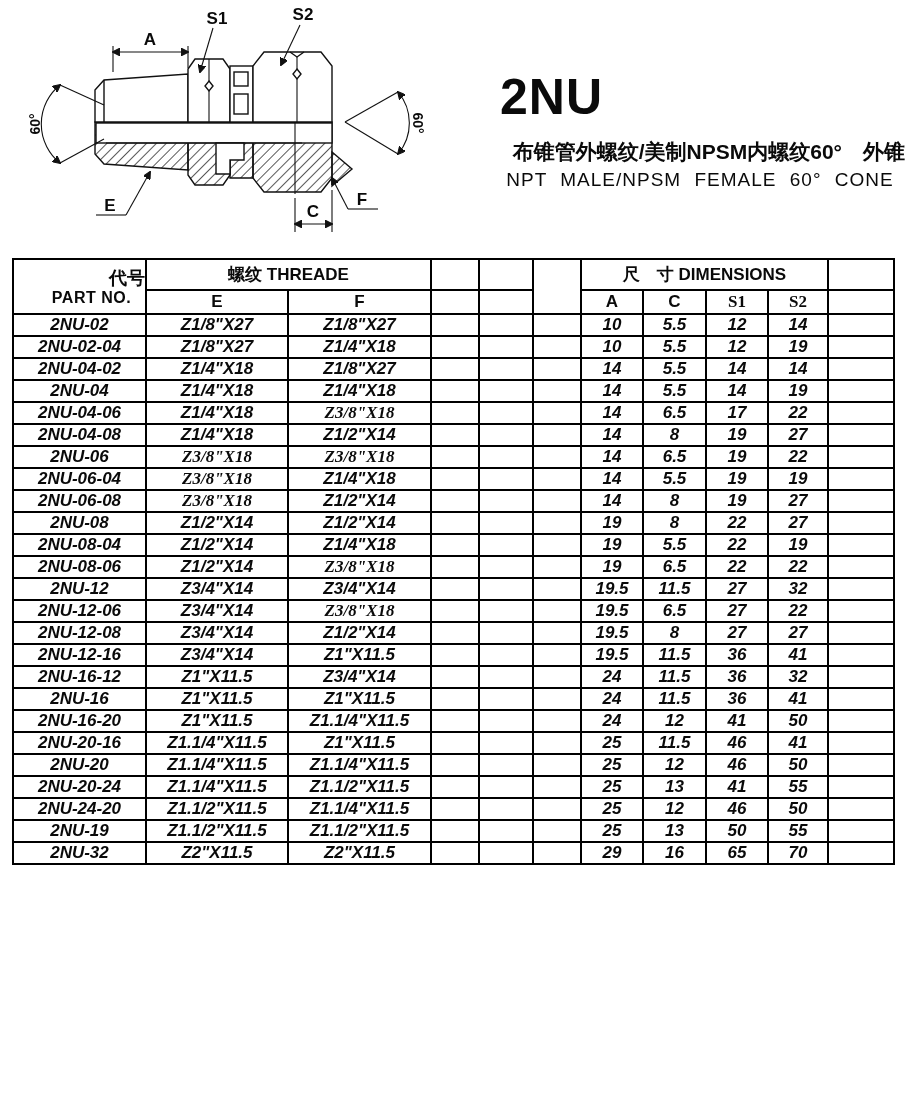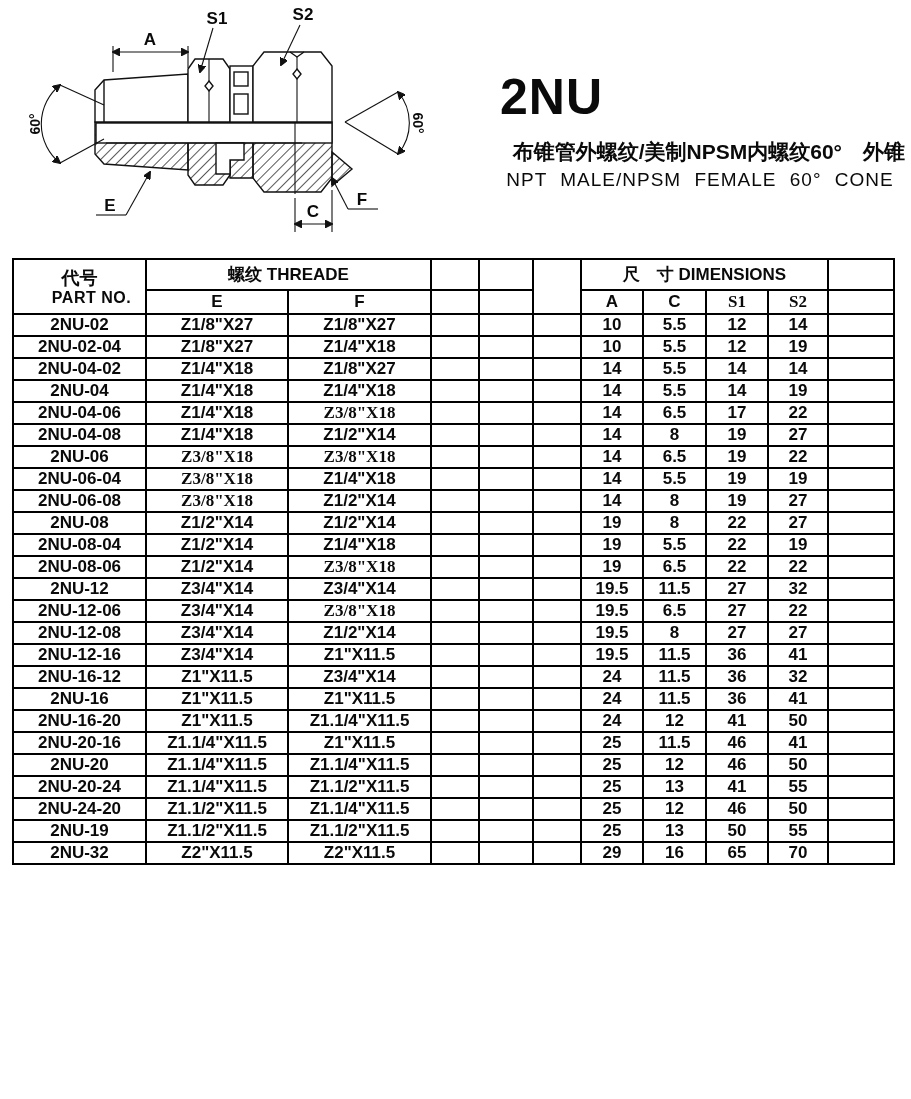--- a/index.html
+++ b/index.html
@@ -15,22 +15,22 @@
   
   .drawing{position:absolute;left:10px;top:2px;width:500px;height:250px;}
   .drawing path,.drawing line,.drawing rect,.drawing polyline{stroke:#111;stroke-width:1.4;}
   .drawing .thin{stroke-width:1.1;}
   .drawing text{fill:#0a0a0a;font-family:"Liberation Sans",sans-serif;font-weight:bold;}
   
   table.spec{position:absolute;left:12px;top:258px;width:881px;border-collapse:collapse;
              table-layout:fixed;}
   table.spec td{border:2px solid #000;text-align:center;vertical-align:middle;
                 font-weight:bold;font-size:17px;padding:0;white-space:nowrap;overflow:hidden;}
-  tr.hrow1{height:31px;} tr.hrow2{height:24px;} tr.drow{height:19px;}
-  td.pn-head .cn{font-size:18px;line-height:22px;}
+  tr.hrow1{height:31px;} tr.hrow2{height:24px;} tr.drow{height:19px;font-style:italic;}
+  td.pn-head .cn{font-size:18px;line-height:22px;text-align:right;}
   td.pn-head .en{font-size:16px;line-height:18px;letter-spacing:0.5px;margin-left:24px;}
   .serif{font-family:"Liberation Serif",serif;font-size:18px;font-weight:bold;}
   td.serif-head{font-family:"Liberation Serif",serif;font-size:18px;}
 </style>
 </head>
 <body>
 
 <div class="page">
 
   <svg class="drawing" viewBox="0 0 500 250">

